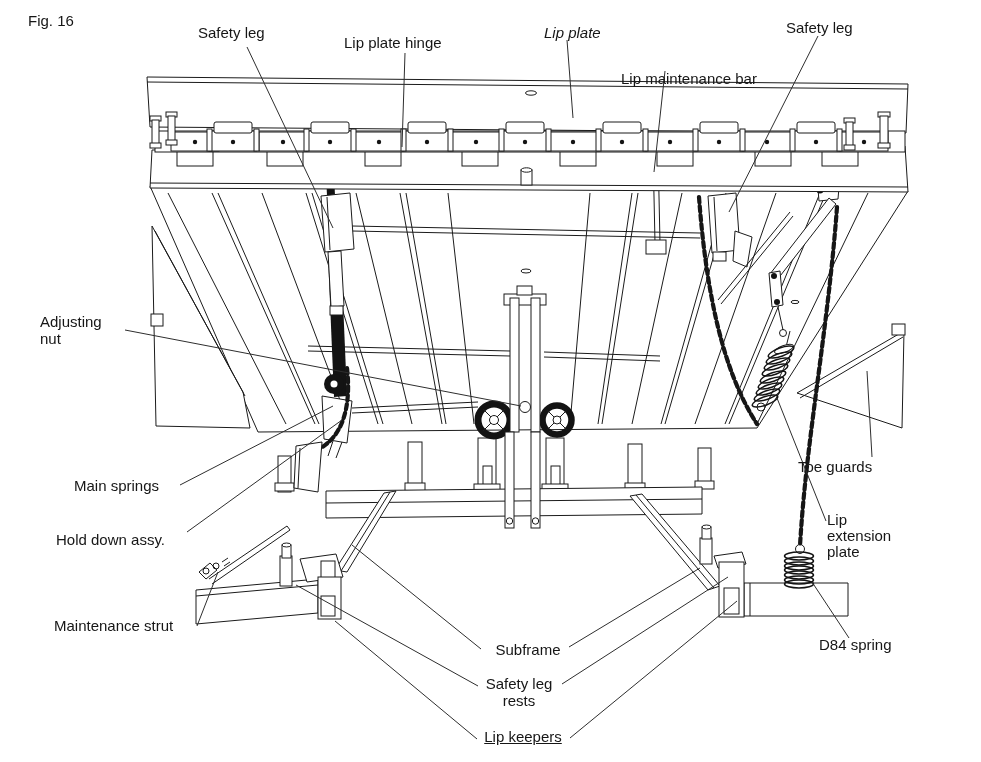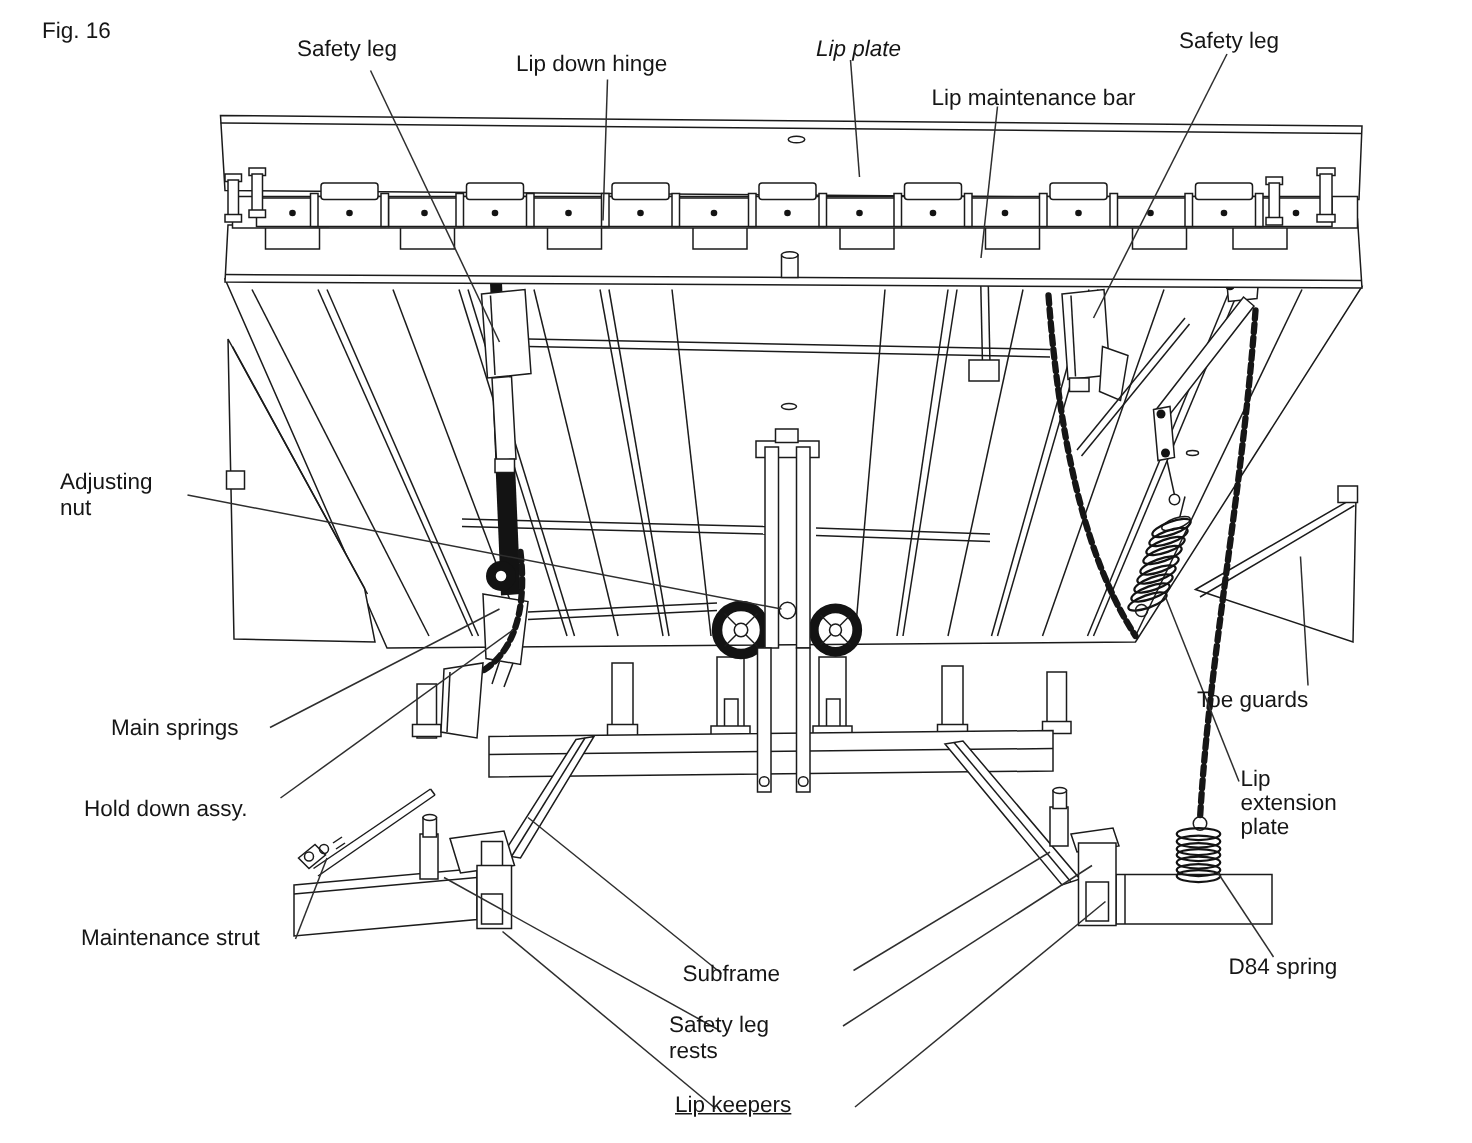--- a/index.html
+++ b/index.html
@@ -2,21 +2,21 @@
 <html><head>
 <meta charset="utf-8">
 <style>
   html,body{margin:0;padding:0;background:#ffffff;}
   .canvas{position:relative;width:981px;height:762px;background:#ffffff;overflow:hidden;
           font-family:"Liberation Sans", sans-serif;}
   .canvas svg{position:absolute;left:0;top:0;}
   .lbl{position:absolute;font-size:15px;line-height:17px;color:#161616;white-space:nowrap;}
   .pre{white-space:pre-line;}
   .rt{text-align:left;}
-  .ct{}
+  .ct{text-align:center;}
   
   .ln{stroke:#1b1b1b;stroke-width:1;fill:none;}
   .wh{fill:#ffffff;stroke:#1b1b1b;stroke-width:1;}
   .blk{fill:#131313;stroke:none;}
   .coil{stroke:#131313;stroke-width:1.5;fill:none;}
   .chain{fill:none;stroke:#161616;stroke-width:4.2;stroke-dasharray:5.5 3.5;stroke-linecap:round;}
   .leader{stroke:#2e2e2e;stroke-width:1;fill:none;}
   .ring{fill:#131313;}
 </style>
 </head>
@@ -328,23 +328,23 @@
     <line class="leader" x1="477" y1="739" x2="335" y2="621"></line>
     <line class="leader" x1="570" y1="738" x2="737" y2="601"></line>
     <line class="leader" x1="872" y1="457" x2="867" y2="371"></line>
     <line class="leader" x1="826" y1="521" x2="777" y2="398"></line>
     <line class="leader" x1="849" y1="638" x2="812" y2="582"></line>
   </g>
 </svg>
 
   <div class="lbl" style="left:28px;top:12px;">Fig. 16</div>
   <div class="lbl" style="left:198px;top:24px;">Safety leg</div>
-  <div class="lbl" style="left:344px;top:34px;">Lip down hinge</div>
+  <div class="lbl" style="left:344px;top:34px;">Lip plate hinge</div>
   <div class="lbl" style="left:544px;top:24px;font-style:italic;">Lip plate</div>
-  <div class="lbl" style="left:621px;top:57px;">Lip maintenance bar</div>
+  <div class="lbl" style="left:621px;top:70px;">Lip maintenance bar</div>
   <div class="lbl" style="left:786px;top:19px;">Safety leg</div>
   <div class="lbl pre rt" style="left:40px;top:313px;width:82px;">Adjusting
 nut</div>
   <div class="lbl" style="left:74px;top:477px;">Main springs</div>
   <div class="lbl" style="left:56px;top:531px;">Hold down assy.</div>
   <div class="lbl" style="left:54px;top:617px;">Maintenance strut</div>
   <div class="lbl ct" style="left:455px;top:641px;width:146px;">Subframe</div>
   <div class="lbl pre ct" style="left:446px;top:675px;width:146px;">Safety leg
 rests</div>
   <div class="lbl ct" style="left:450px;top:728px;width:146px;text-decoration:underline;">Lip keepers</div>

